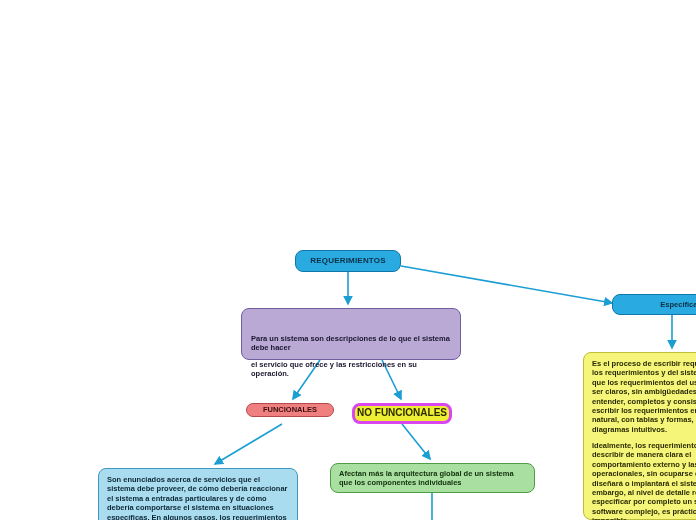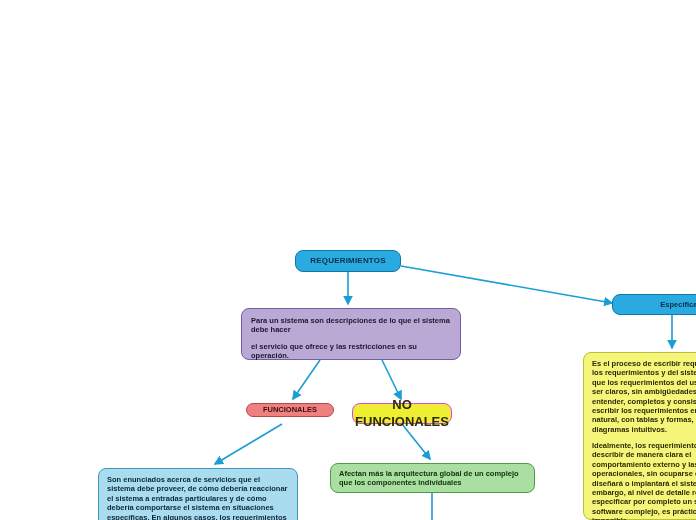--- a/index.html
+++ b/index.html
@@ -23,21 +23,21 @@
     height: 520px;
     pointer-events: none;
   }
   .node {
     position: absolute;
     box-sizing: border-box;
     border-radius: 8px;
     display: flex;
     align-items: center;
     justify-content: center;
-    text-align: center;
+    text-align: right;
     font-weight: bold;
     line-height: 1.25;
   }
   .node.text-node {
     align-items: flex-start;
     justify-content: flex-start;
     text-align: left;
     padding: 6px 8px;
     font-size: 7.5px;
     font-weight: bold;
@@ -65,21 +65,21 @@
   
   #node-definicion {
     left: 241px;
     top: 308px;
     width: 220px;
     height: 52px;
     background: #b9a9d4;
     border: 1px solid #6f5ea0;
     color: #1b1630;
     font-size: 7.5px;
-    padding: 7px 9px;
+    padding: 25px 9px;
     align-items: flex-start;
     justify-content: flex-start;
     text-align: left;
   }
 
   
   #node-funcionales {
     left: 246px;
     top: 403px;
     width: 88px;
@@ -99,23 +99,23 @@
     color: #0c2834;
   }
 
   
   #node-nofuncionales {
     left: 352px;
     top: 403px;
     width: 100px;
     height: 21px;
     background: #eeee33;
-    border: 1px solid #d946ef;
+    border: 3px solid #d946ef;
     color: #2c2c00;
-    font-size: 13px;
+    font-size: 10px;
   }
   #node-nofuncionales-desc {
     left: 330px;
     top: 463px;
     width: 205px;
     height: 30px;
     background: #a9dfa0;
     border: 1px solid #4f9c44;
     color: #12300d;
     align-items: center;
@@ -189,21 +189,21 @@
 
   <div class="node text-node" id="node-funcionales-desc">
     <span>Son enunciados acerca de servicios que el sistema debe proveer, de cómo debería reaccionar el sistema a entradas particulares y de cómo debería comportarse el sistema en situaciones específicas. En algunos casos, los requerimientos</span>
   </div>
 
   <div class="node" id="node-nofuncionales">
     <span>NO FUNCIONALES</span>
   </div>
 
   <div class="node text-node" id="node-nofuncionales-desc">
-    <span>Afectan más la arquitectura global de un complejo que los componentes individuales</span>
+    <span>Afectan más la arquitectura global de un sistema que los componentes individuales</span>
   </div>
 
   <div class="node" id="node-especificacion">
     <span>Especificación de</span>
   </div>
 
   <div class="node text-node" id="node-especificacion-desc">
     <div>
       <p>Es el proceso de escribir requerimientos, los requerimientos y del sistema. De manera que los requerimientos del usuario deben ser claros, sin ambigüedades, fáciles de entender, completos y consistentes. Se escribir los requerimientos en lenguaje natural, con tablas y formas, así como diagramas intuitivos.</p>
       <p>Idealmente, los requerimientos deben describir de manera clara el comportamiento externo y las restricciones operacionales, sin ocuparse de cómo se diseñará o implantará el sistema. Sin embargo, al nivel de detalle requerido para especificar por completo un sistema de software complejo, es prácticamente imposible.</p>

